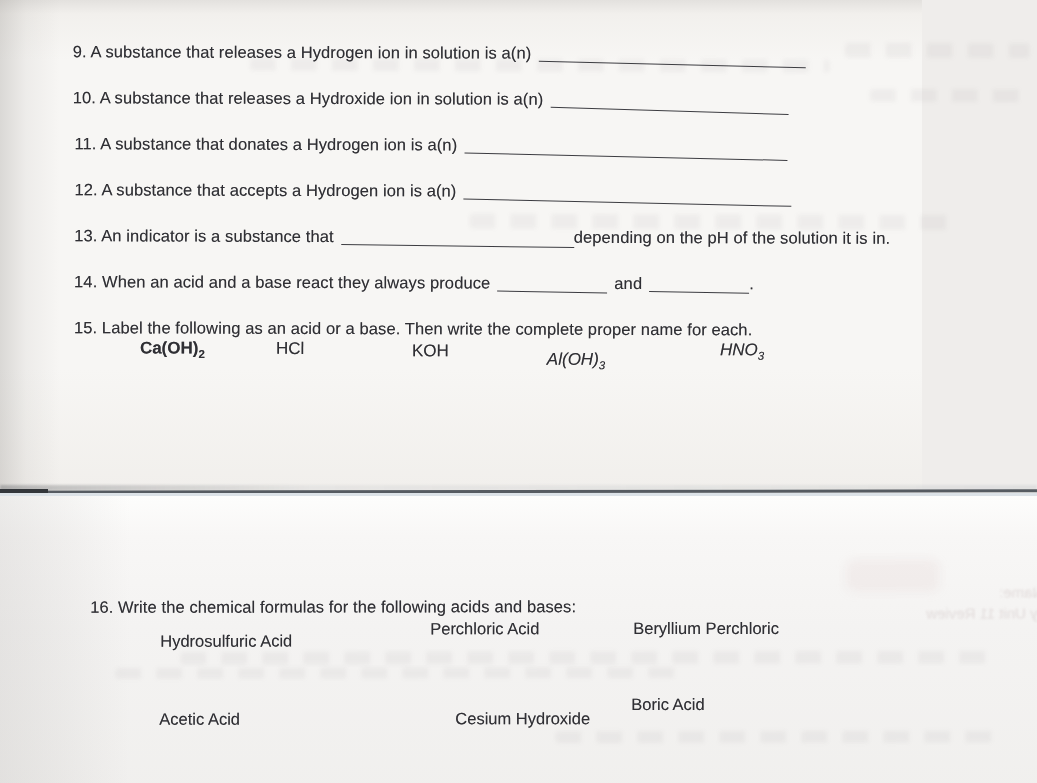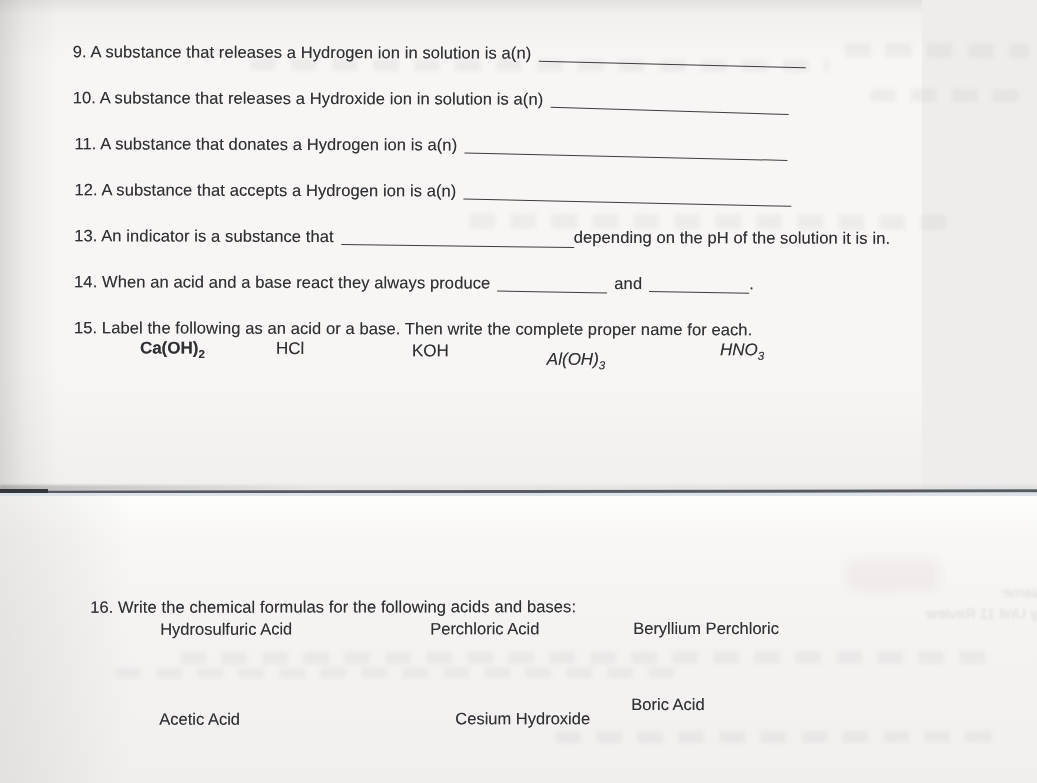--- a/index.html
+++ b/index.html
@@ -132,21 +132,21 @@
     <div class="smudge" style="left:115px;top:172px;width:560px;height:11px;"></div>
     <div class="smudge" style="left:555px;top:236px;width:440px;height:12px;"></div>
 
     <div class="ghost" style="right:-6px;top:89px;">Name:</div>
     <div class="ghost" style="right:-60px;top:110px;">Chemistry Unit 11 Review</div>
 
     <div class="q" style="left:90px;top:100px;">
       <span>16. Write the chemical formulas for the following acids and bases:</span>
     </div>
 
-    <div class="name" style="left:160px;top:124px;text-align:right;">Hydrosulfuric Acid</div>
+    <div class="name" style="left:160px;top:136px;text-align:right;">Hydrosulfuric Acid</div>
     <div class="name" style="left:430px;top:124px;">Perchloric Acid</div>
     <div class="name" style="left:633px;top:124px;">Beryllium Perchloric</div>
 
     <div class="name" style="left:159px;top:214px;">Acetic Acid</div>
     <div class="name" style="left:430px;top:214px;margin-left:25px;">Cesium Hydroxide</div>
     <div class="name" style="left:631px;top:200px;">Boric Acid</div>
 
   </div>
 </div>
 

